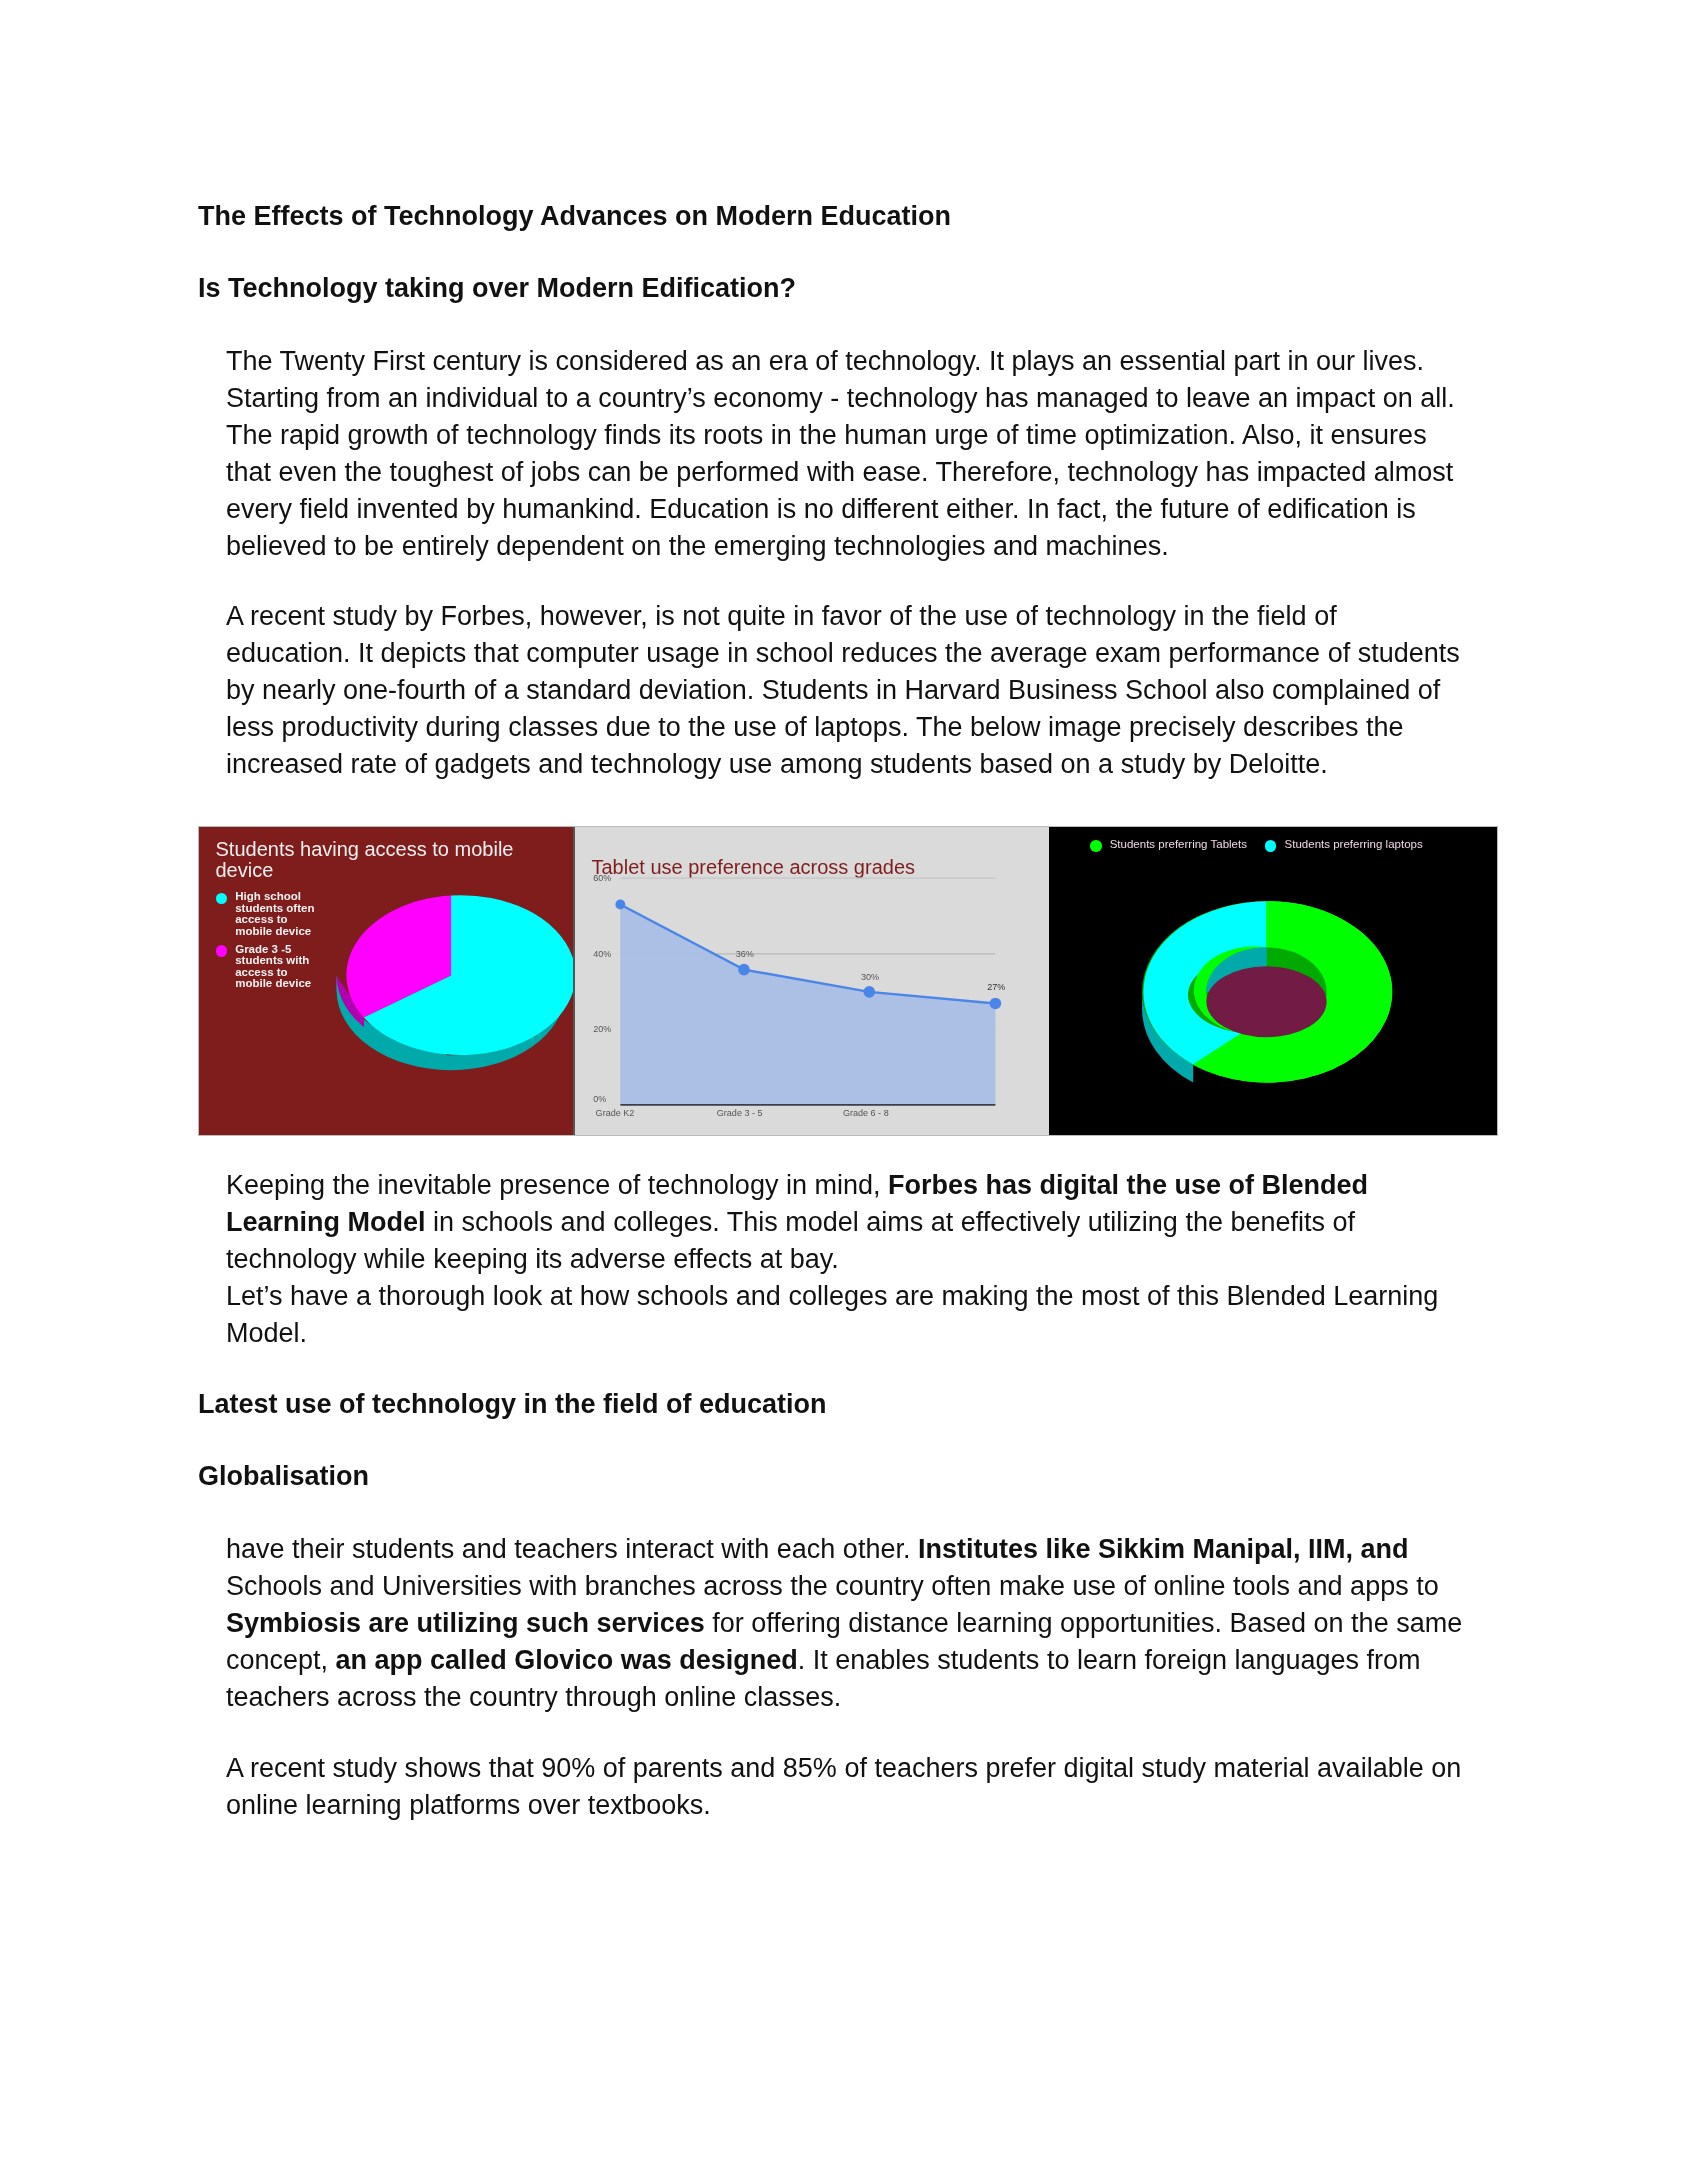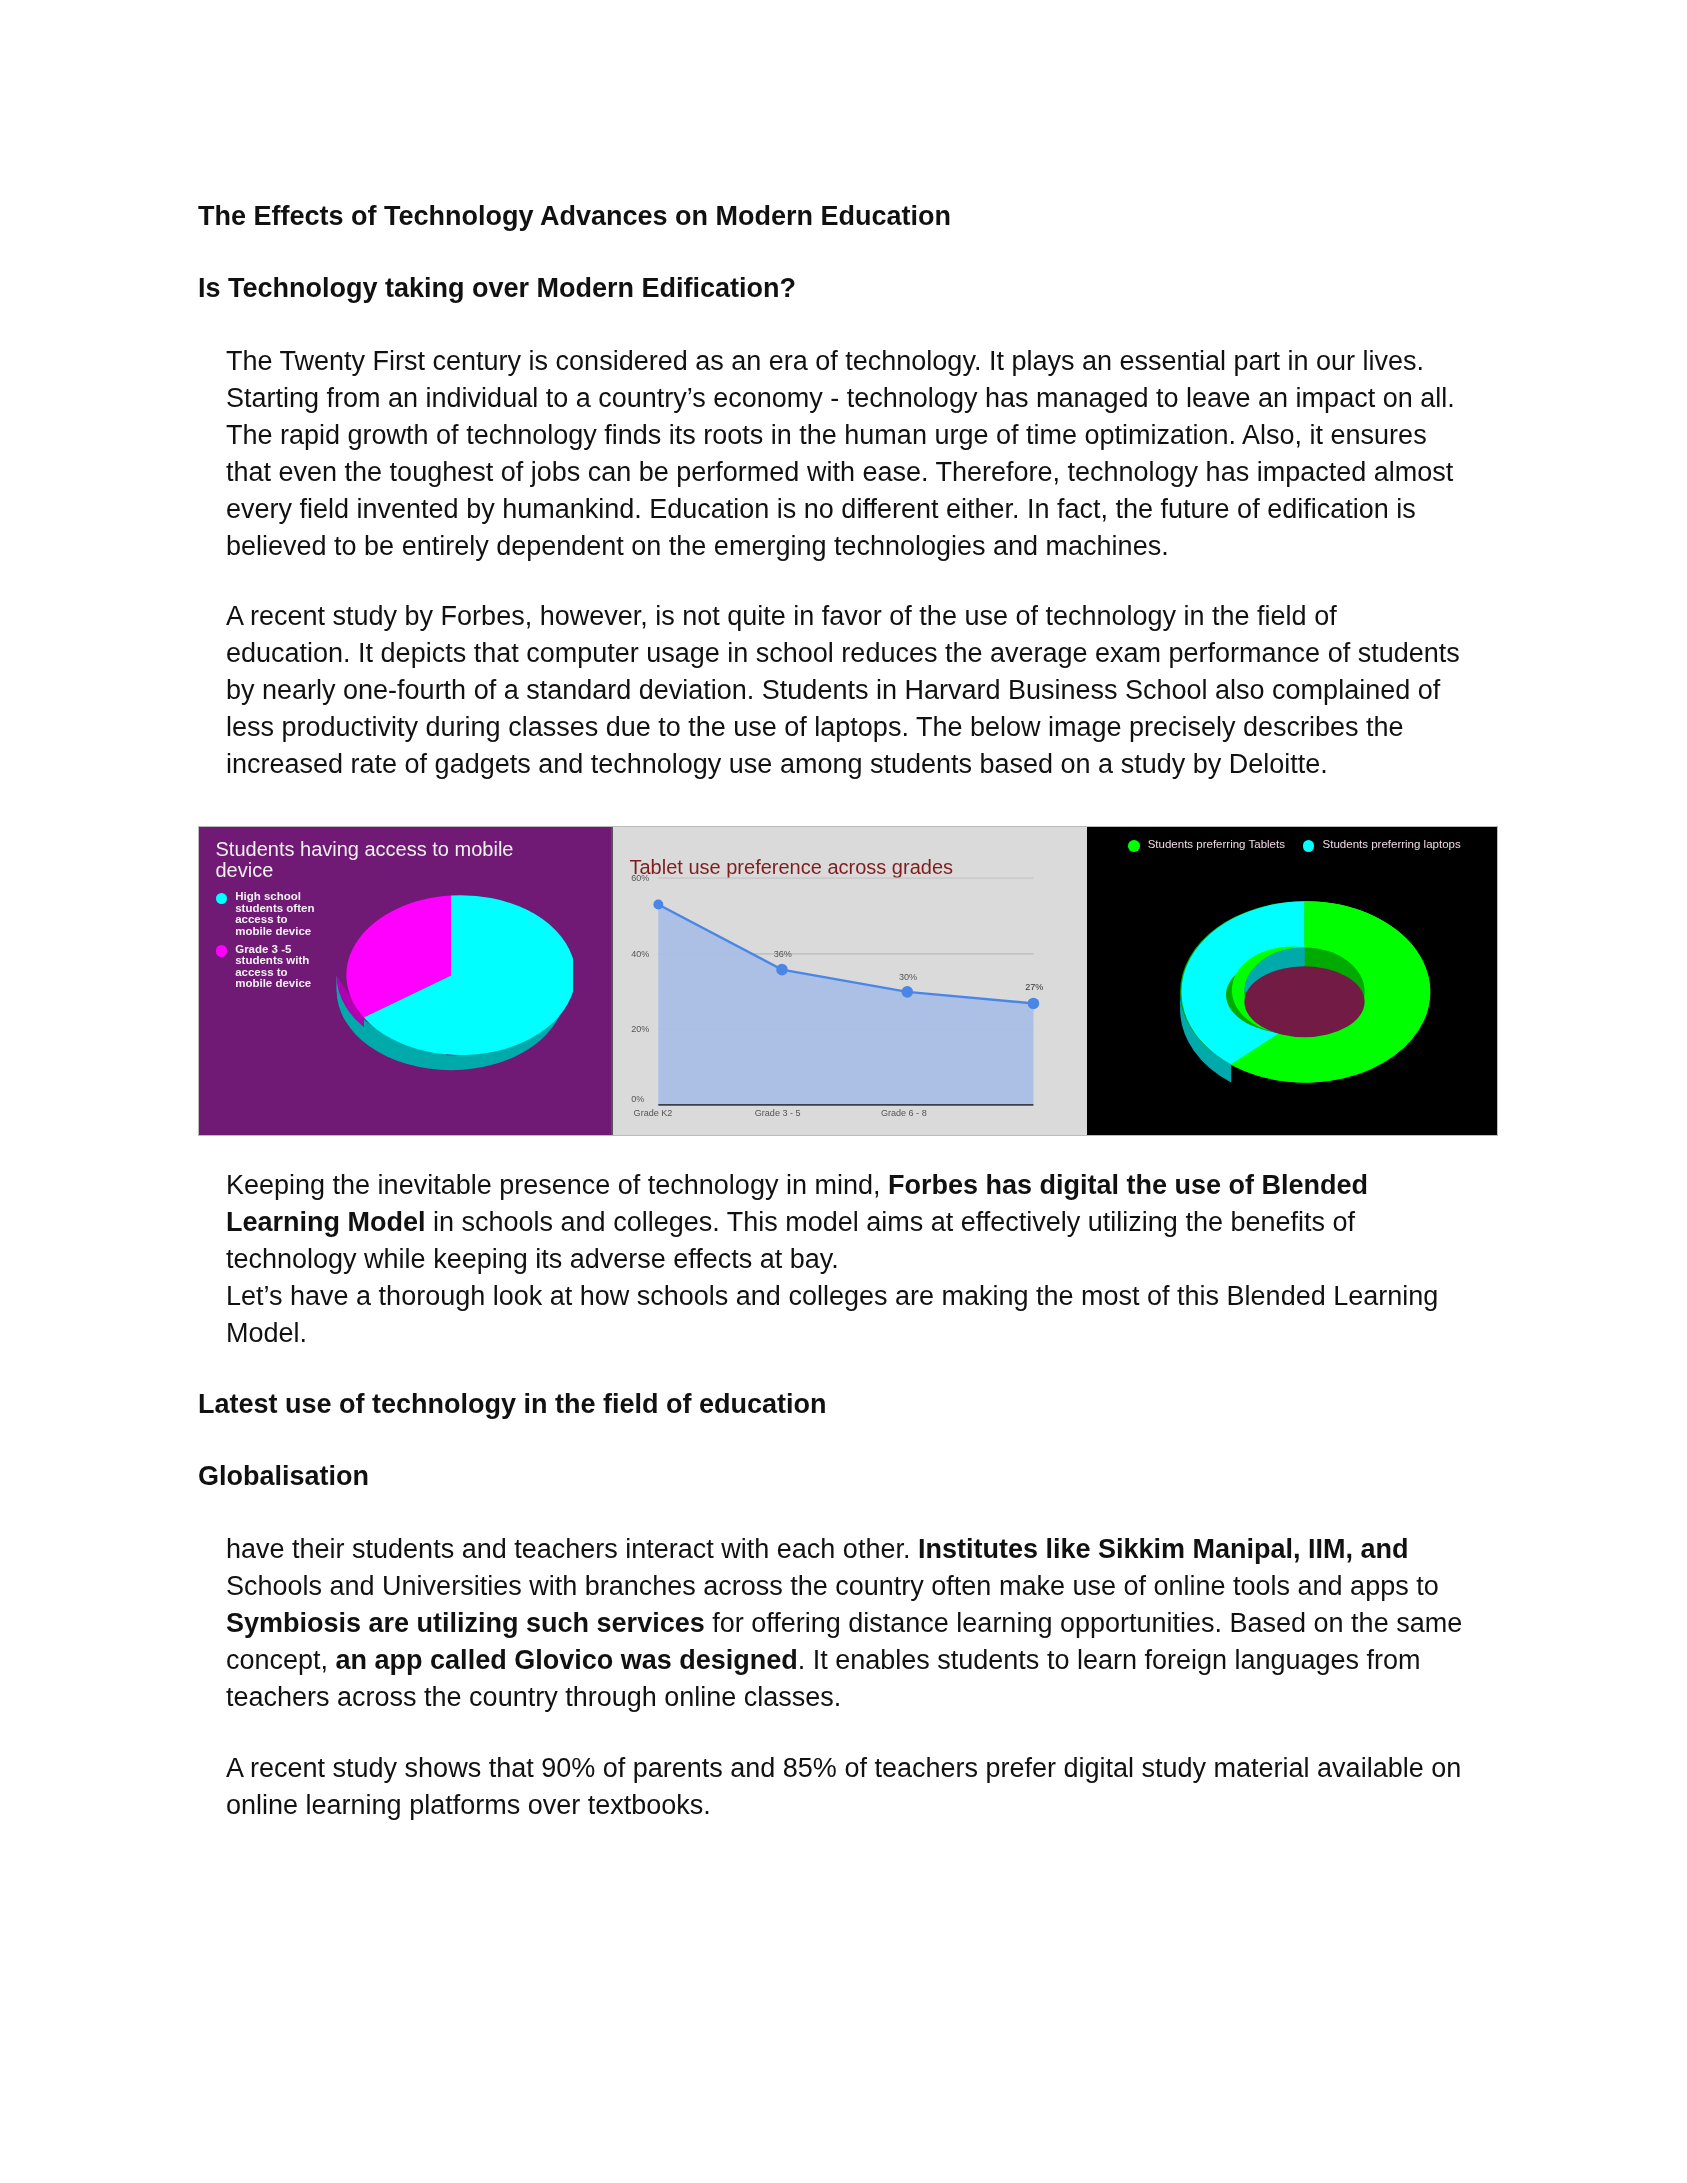--- a/index.html
+++ b/index.html
@@ -5,21 +5,21 @@
   html, body { margin:0; padding:0; background:#ffffff; }
   body { width:1687px; height:2183px; position:relative; overflow:hidden;
          font-family:"Liberation Sans", "DejaVu Sans", sans-serif; color:#111; }
   .page { position:absolute; left:198px; top:0; width:1318px; }
   .h { position:absolute; left:0; font-weight:bold; font-size:27px; line-height:36px; white-space:nowrap; }
   .para { position:absolute; left:0; width:1318px; font-size:27px; line-height:37px; }
   .para .ln { display:block; white-space:nowrap;margin-left:28px; }
   b { font-weight:bold; }
   .figure { position:absolute; left:198px; top:826px; width:1300px; height:310px;
             border:0.8px solid #bbb; display:flex; box-sizing:border-box; }
-  .panel1 { width:412px; height:100%; background:#701a75; position:relative; }
+  .panel1 { width:374px; height:100%; background:#7f1d1d; position:relative; }
   .panel2 { width:476px; height:100%; background:#dadada; position:relative; border-left:2.5px solid #555; box-sizing:border-box; }
   .panel3 { flex:1; height:100%; background:#000000; position:relative; }
   .p1-title { position:absolute; left:16.5px; top:11.5px; width:346px; color:#f0f0f0; font-size:20px; line-height:21.4px; }
   .legend1 { position:absolute; left:16.5px; top:64px; width:124px; }
   .leg-item { display:flex; align-items:flex-start; margin-bottom:6.6px; }
   .dot { width:11.5px; height:11.5px; border-radius:50%; flex:0 0 11.5px; margin-right:8.2px; margin-top:1.6px; }
   .leg-text { color:#f2f2f2; font-size:11.5px; line-height:11.5px; font-weight:bold; width:91px; }
   .p2-title { position:absolute; left:16.5px; top:29px; color:#7f1d1d; font-size:20px; white-space:nowrap; }
   .legend3 { position:absolute; left:41px; top:11.5px; display:flex; gap:18px; }
   .legend3 .leg-item { margin:0; align-items:center; }

